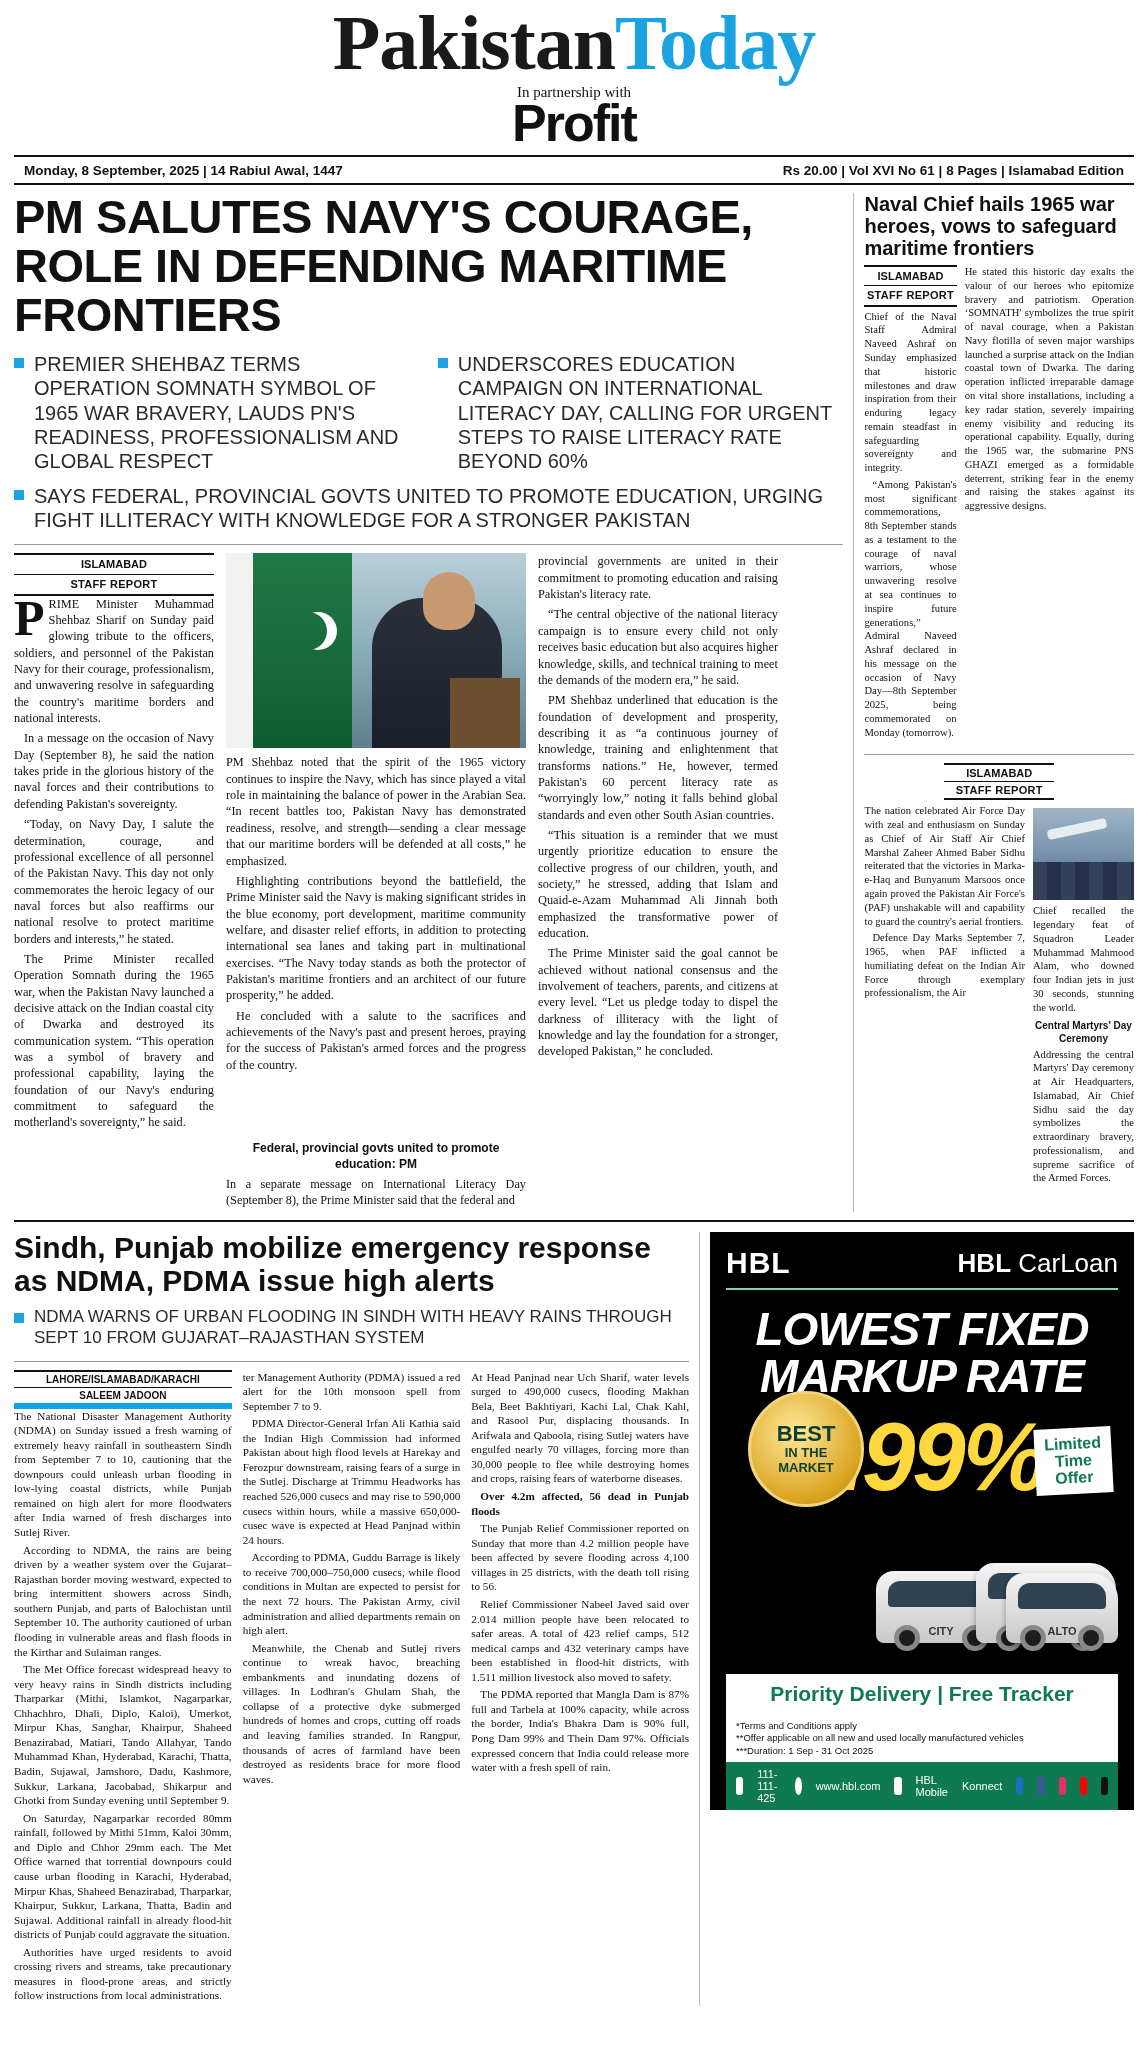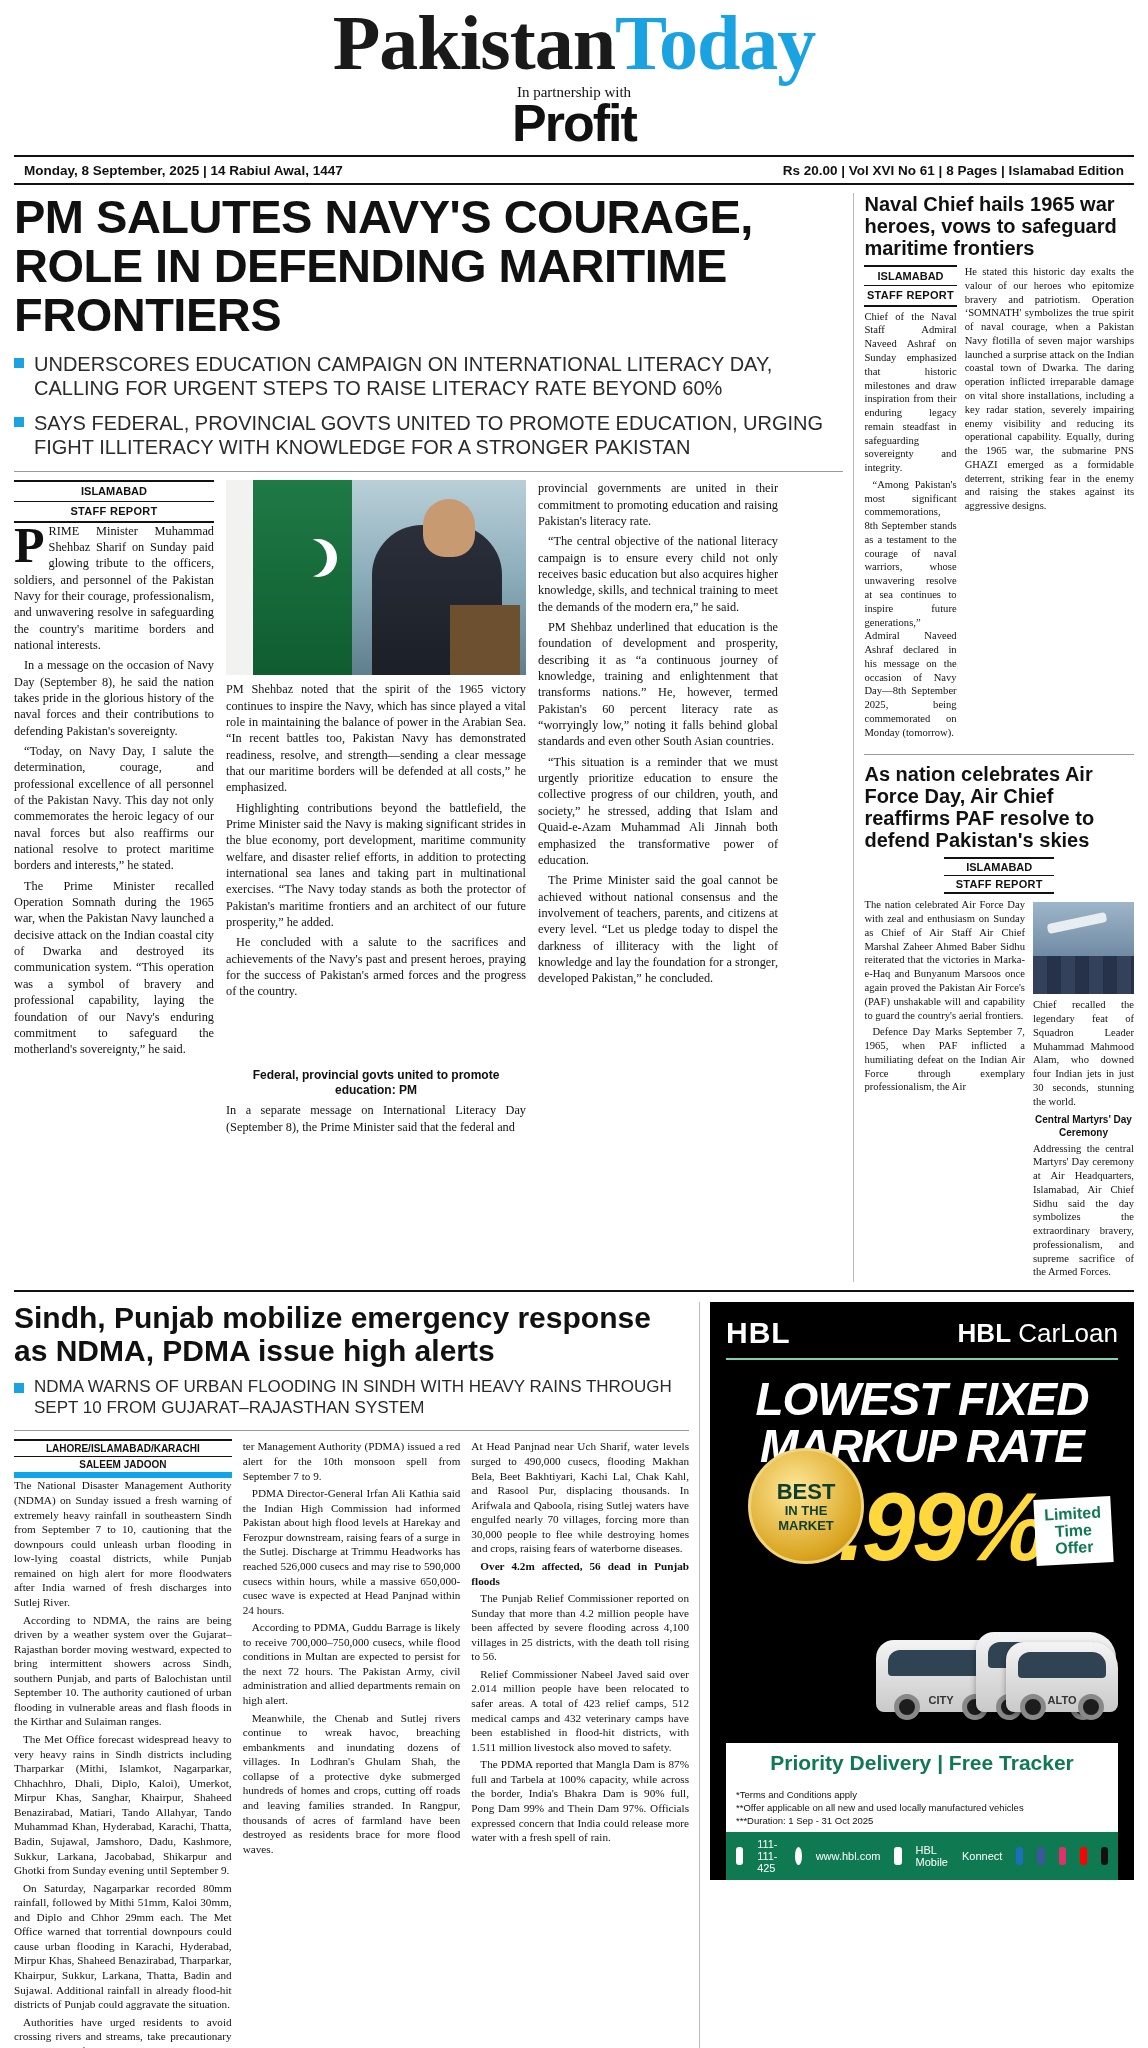--- a/index.html
+++ b/index.html
@@ -161,21 +161,21 @@
     font-family:"Liberation Sans", sans-serif; font-weight:bold; font-style:italic;
     font-size:96px; line-height:0.9; color:#ffd83d; letter-spacing:-3px;
   }
   .rate sup { font-size:36px; vertical-align:super; }
   .limited {
     position:absolute; right:6px; top:14px; background:#fff; color:#0f7a52;
     font-family:"Liberation Sans", sans-serif; font-weight:bold; font-size:16px;
     line-height:1.05; padding:8px 10px; transform:rotate(-3deg);
   }
   .badge {
-    position:absolute; left:22px; bottom:162px; width:116px; height:116px; border-radius:50%;
+    position:absolute; left:22px; bottom:150px; width:116px; height:116px; border-radius:50%;
     background:radial-gradient(circle at 40% 35%, #ffe89a, #d9a41f 70%, #a8790d);
     color:#0f3f2c; font-family:"Liberation Sans", sans-serif; font-weight:bold;
     display:flex; flex-direction:column; align-items:center; justify-content:center;
     font-size:13px; line-height:1.1; text-align:center; border:3px solid #f2d47a;
   }
   .badge .big { font-size:22px; }
   .cars { position:relative; height:150px; margin-top:6px; }
   .car {
     position:absolute; bottom:14px; background:linear-gradient(180deg,#f4f4f4,#c9c9c9);
     border-radius:18px 26px 8px 8px; box-shadow:0 3px 6px rgba(0,0,0,.35);
@@ -214,20 +214,21 @@
     <div>Monday, 8 September, 2025  |  14 Rabiul Awal, 1447</div>
     <div>Rs 20.00  |  Vol XVI No 61  |  8 Pages  |  Islamabad Edition</div>
   </div>
 
   <div class="main-row">
 
     <div class="left-col">
       <h1 class="headline">PM SALUTES NAVY'S COURAGE, ROLE IN DEFENDING MARITIME FRONTIERS</h1>
 
       <div class="bullets">
+        <div class="bullet">PREMIER SHEHBAZ TERMS OPERATION SOMNATH SYMBOL OF 1965 WAR BRAVERY, LAUDS PN'S READINESS, PROFESSIONALISM AND GLOBAL RESPECT</div>
         <div class="bullet">UNDERSCORES EDUCATION CAMPAIGN ON INTERNATIONAL LITERACY DAY, CALLING FOR URGENT STEPS TO RAISE LITERACY RATE BEYOND 60%</div>
       </div>
       <div class="bullet-wide">SAYS FEDERAL, PROVINCIAL GOVTS UNITED TO PROMOTE EDUCATION, URGING FIGHT ILLITERACY WITH KNOWLEDGE FOR A STRONGER PAKISTAN</div>
 
       <div class="rule-thin"></div>
 
       <div class="cols3">
         <div class="col" style="width:200px">
           <div class="byline-box">
             <div class="city">ISLAMABAD</div>
@@ -287,21 +288,20 @@
           </div>
           <div class="rcol">
             <p class="first">He stated this historic day exalts the valour of our heroes who epitomize bravery and patriotism. Operation ‘SOMNATH' symbolizes the true spirit of naval courage, when a Pakistan Navy flotilla of seven major warships launched a surprise attack on the Indian coastal town of Dwarka. The daring operation inflicted irreparable damage on vital shore installations, including a key radar station, severely impairing enemy visibility and reducing its operational capability. Equally, during the 1965 war, the submarine PNS GHAZI emerged as a formidable deterrent, striking fear in the enemy and raising the stakes against its aggressive designs.</p>
           </div>
         </div>
       </div>
 
       <div class="rule-thin"></div>
 
       <div>
-        <h2 class="rbox-title">As nation celebrates Air Force Day, Air Chief reaffirms PAF resolve to defend Pakistan's skies</h2>
         <div class="byline-box" style="width:110px;margin:0 auto 4px">
           <div class="city">ISLAMABAD</div>
           <div class="role">STAFF REPORT</div>
         </div>
         <div class="rcols2">
           <div class="rcol">
             <p class="first">The nation celebrated Air Force Day with zeal and enthusiasm on Sunday as Chief of Air Staff Air Chief Marshal Zaheer Ahmed Baber Sidhu reiterated that the victories in Marka-e-Haq and Bunyanum Marsoos once again proved the Pakistan Air Force's (PAF) unshakable will and capability to guard the country's aerial frontiers.</p>
             <p>Defence Day Marks September 7, 1965, when PAF inflicted a humiliating defeat on the Indian Air Force through exemplary professionalism, the Air</p>
           </div>
           <div class="rcol">

